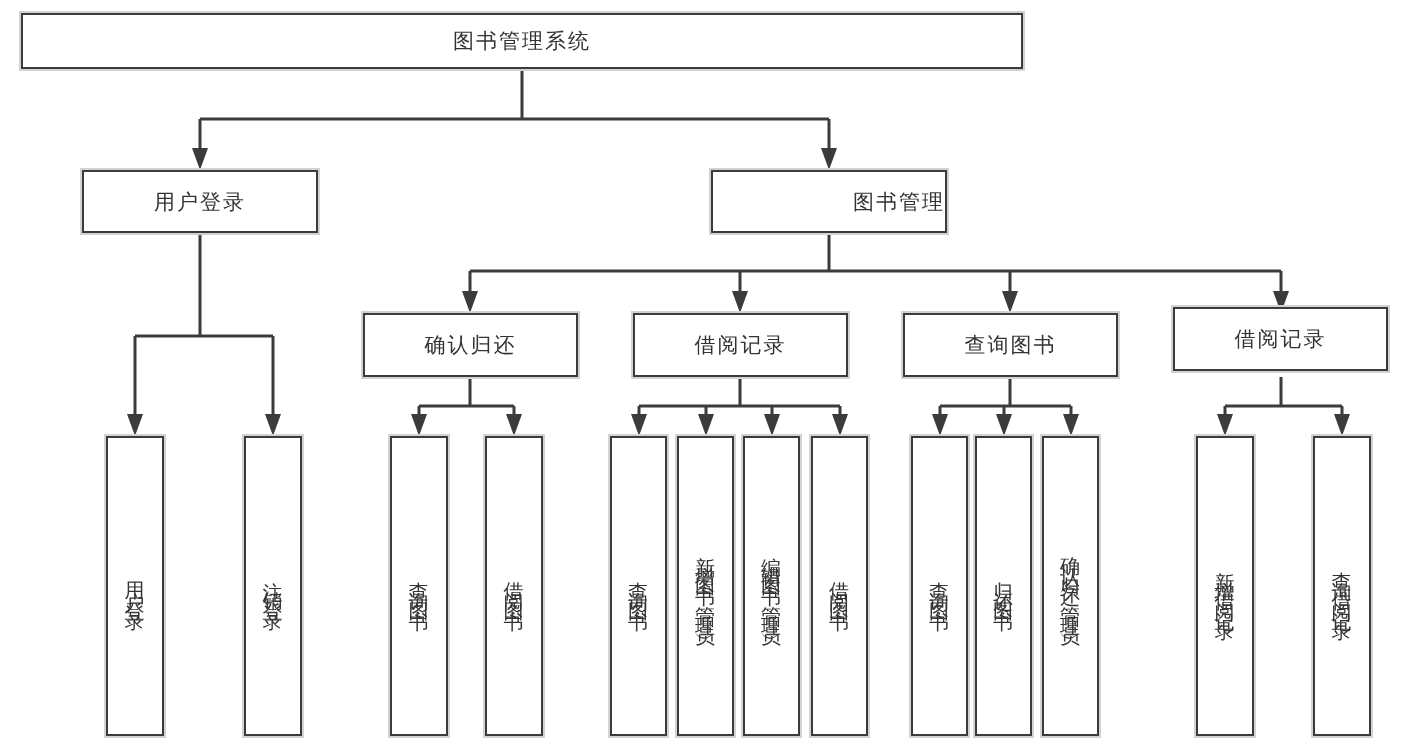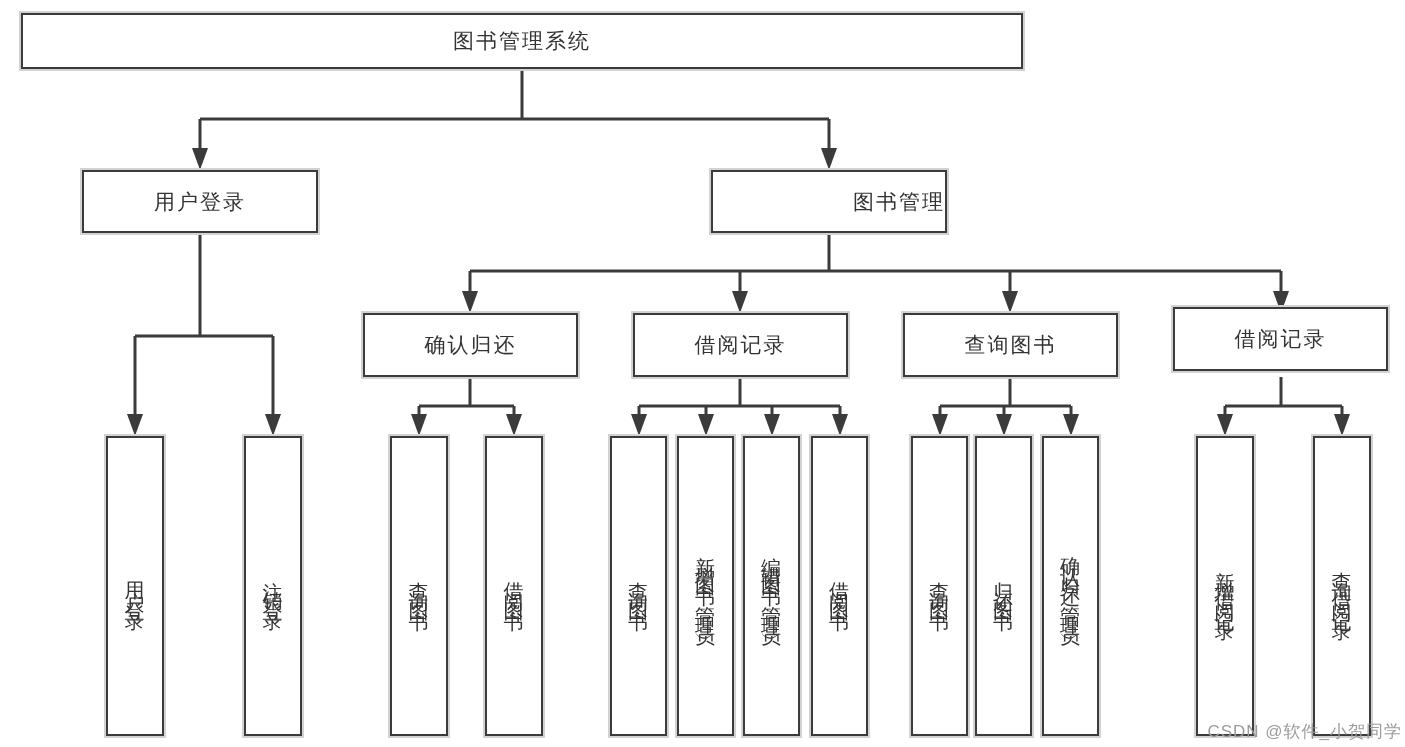--- a/index.html
+++ b/index.html
@@ -129,14 +129,13 @@
     <span>确认归还（管理员）</span>
   </div>
 
   <div class="node vert" style="left:1196px; top:436px; width:58px; height:300px;">
     <span>新增借阅记录</span>
   </div>
   <div class="node vert" style="left:1313px; top:436px; width:58px; height:300px;">
     <span>查询借阅记录</span>
   </div>
 
-  <div class="watermark">CSDN @软件_小贺同学</div>
 </div>
 
 </body></html>

